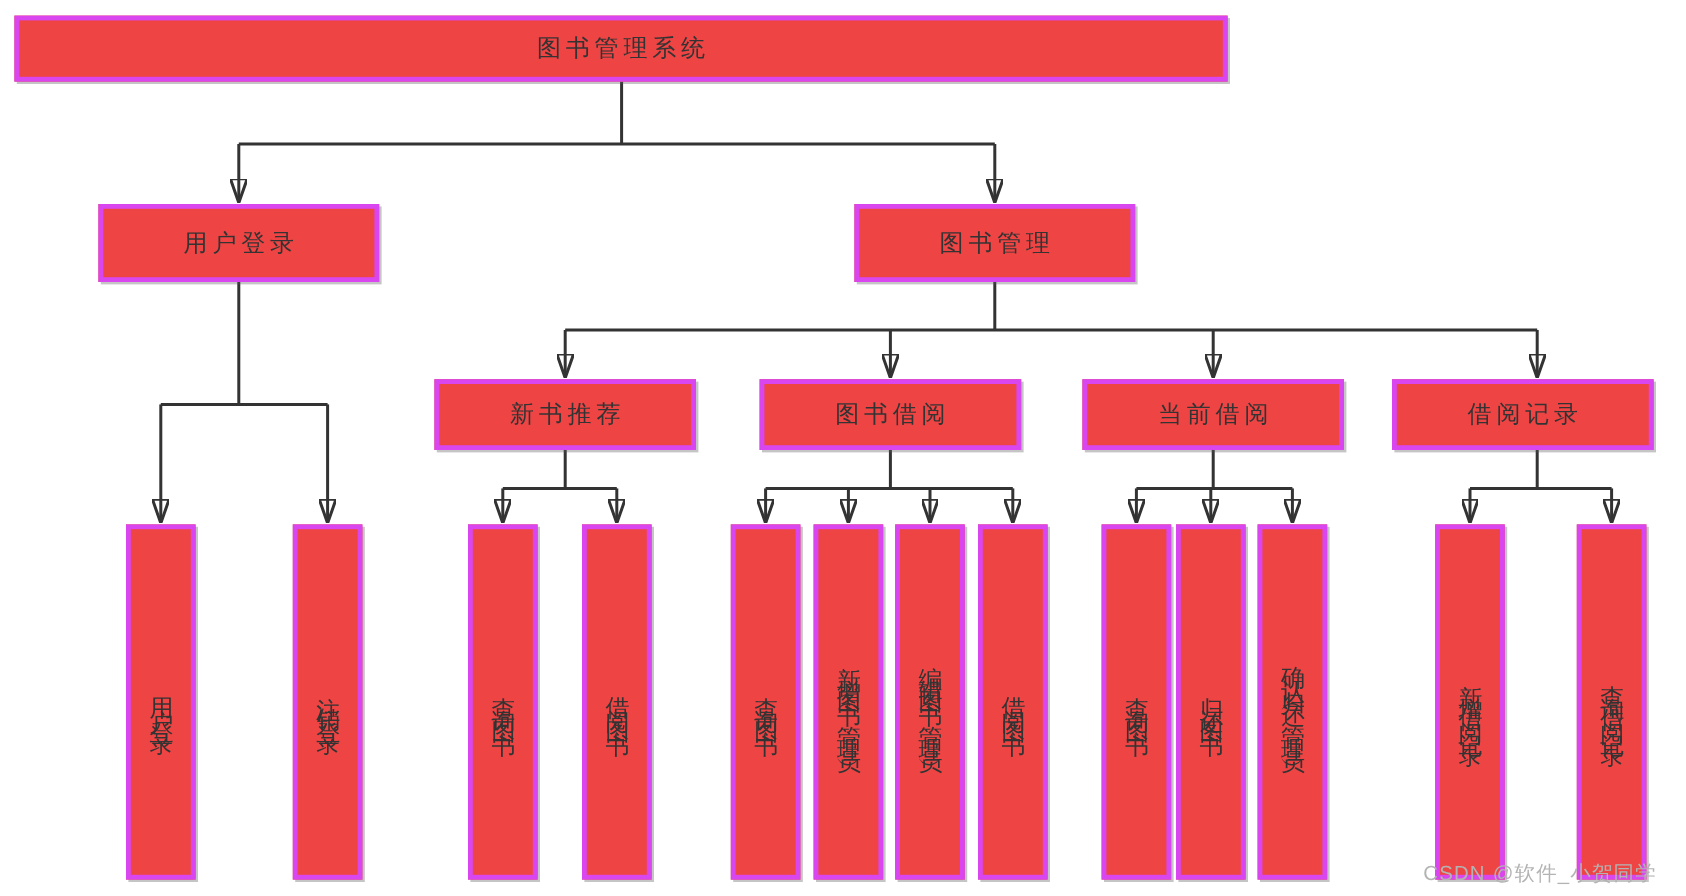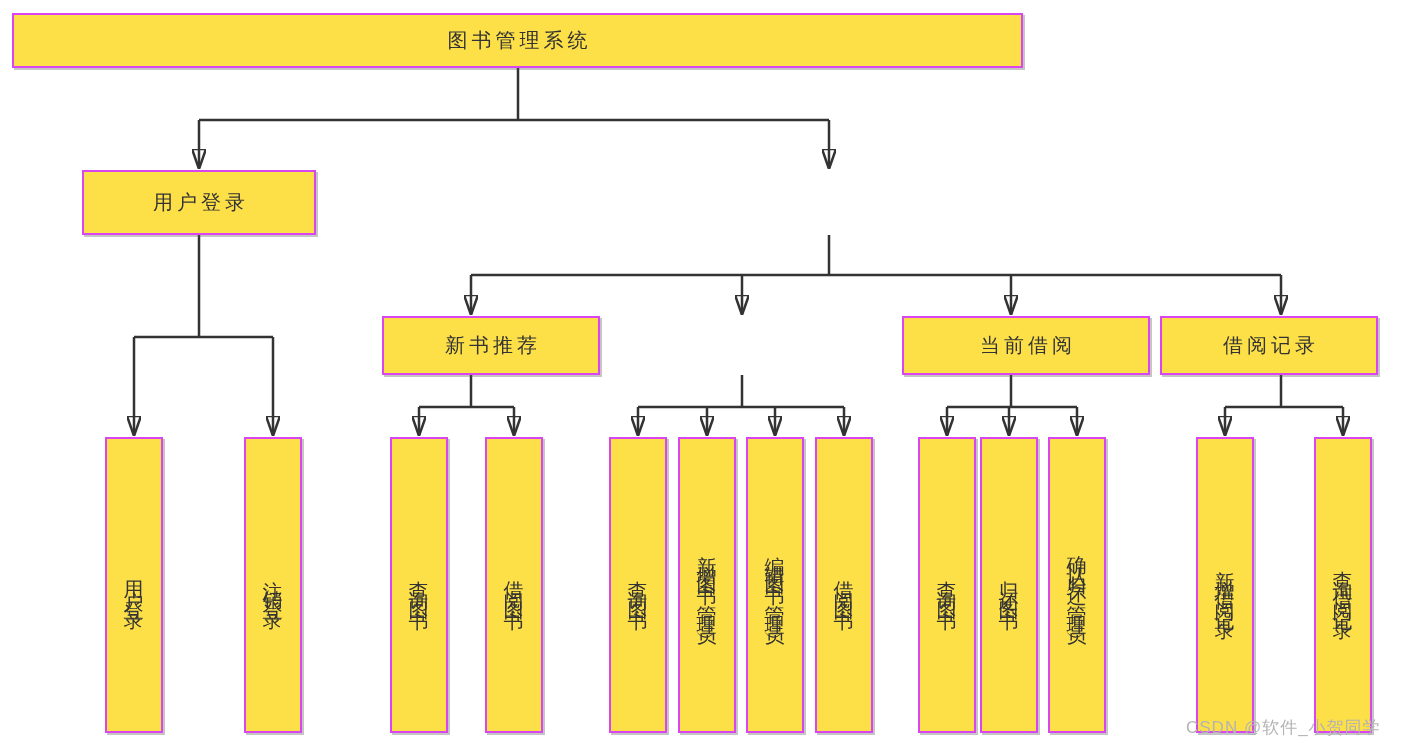--- a/index.html
+++ b/index.html
@@ -2,36 +2,36 @@
 <html><head>
 <meta charset="utf-8">
 <style>
   html,body{margin:0;padding:0;background:#ffffff;}
   .stage{
     position:relative;width:1405px;height:747px;background:#ffffff;overflow:hidden;
     font-family:"Liberation Sans","DejaVu Sans",sans-serif;color:#333333;
   }
   .wires{position:absolute;left:0;top:0;width:1405px;height:747px;}
   .node{
-    position:absolute;background:#fde047;border:2px solid #d946ef;
+    position:absolute;background:#ef4444;border:4px solid #d946ef;
     box-shadow:2px 2px 0 rgba(90,90,90,0.35);
     display:flex;align-items:center;justify-content:center;box-sizing:border-box;
   }
   .hnode{font-size:20px;letter-spacing:4px;text-indent:4px;white-space:nowrap;}
   .vnode .vtext{
     writing-mode:vertical-rl;text-orientation:mixed;
     font-size:20px;letter-spacing:10px;line-height:1.1;white-space:nowrap;
   }
   
   #n-root{left:12px;top:13px;width:1011px;height:55px;}
   #n-user{left:82px;top:170px;width:234px;height:65px;}
   #n-mgmt{left:712px;top:170px;width:234px;height:65px;}
-  #n-sec0{left:362px;top:316px;width:218px;height:59px;margin-left:20px;}
+  #n-sec0{left:362px;top:316px;width:218px;height:59px;}
   #n-sec1{left:633px;top:316px;width:218px;height:59px;}
-  #n-sec2{left:902px;top:316px;width:248px;height:59px;}
+  #n-sec2{left:902px;top:316px;width:218px;height:59px;}
   #n-sec3{left:1160px;top:316px;width:218px;height:59px;}
   .vnode{top:437px;width:58px;height:296px;}
   #v-a0{left:105px;} #v-a1{left:244px;}
   #v-b0{left:390px;} #v-b1{left:485px;}
   #v-c0{left:609px;} #v-c1{left:678px;} #v-c2{left:746px;} #v-c3{left:815px;}
   #v-d0{left:918px;} #v-d1{left:980px;} #v-d2{left:1048px;}
   #v-e0{left:1196px;} #v-e1{left:1314px;}
   .watermark{
     position:absolute;left:1186px;top:716px;font-size:17px;letter-spacing:1px;
     color:#b3b3b3;white-space:nowrap;text-align:center;
@@ -98,23 +98,29 @@
     </g>
   </svg>
 
   <div class="node hnode" id="n-root">
     <span>图书管理系统</span>
   </div>
 
   <div class="node hnode" id="n-user">
     <span>用户登录</span>
   </div>
+  <div class="node hnode" id="n-mgmt">
+    <span>图书管理</span>
+  </div>
 
   <div class="node hnode" id="n-sec0">
     <span>新书推荐</span>
+  </div>
+  <div class="node hnode" id="n-sec1">
+    <span>图书借阅</span>
   </div>
   <div class="node hnode" id="n-sec2">
     <span>当前借阅</span>
   </div>
   <div class="node hnode" id="n-sec3">
     <span>借阅记录</span>
   </div>
 
   <div class="node vnode" id="v-a0">
     <span class="vtext">用户登录</span>

